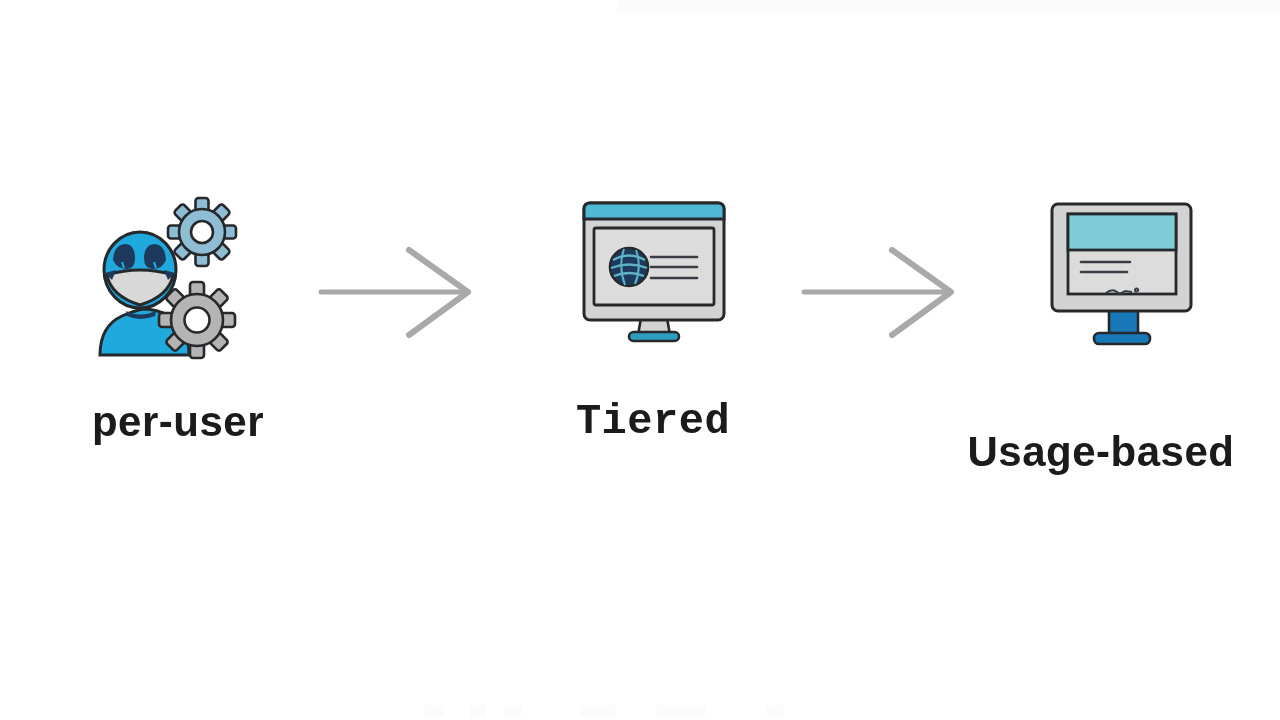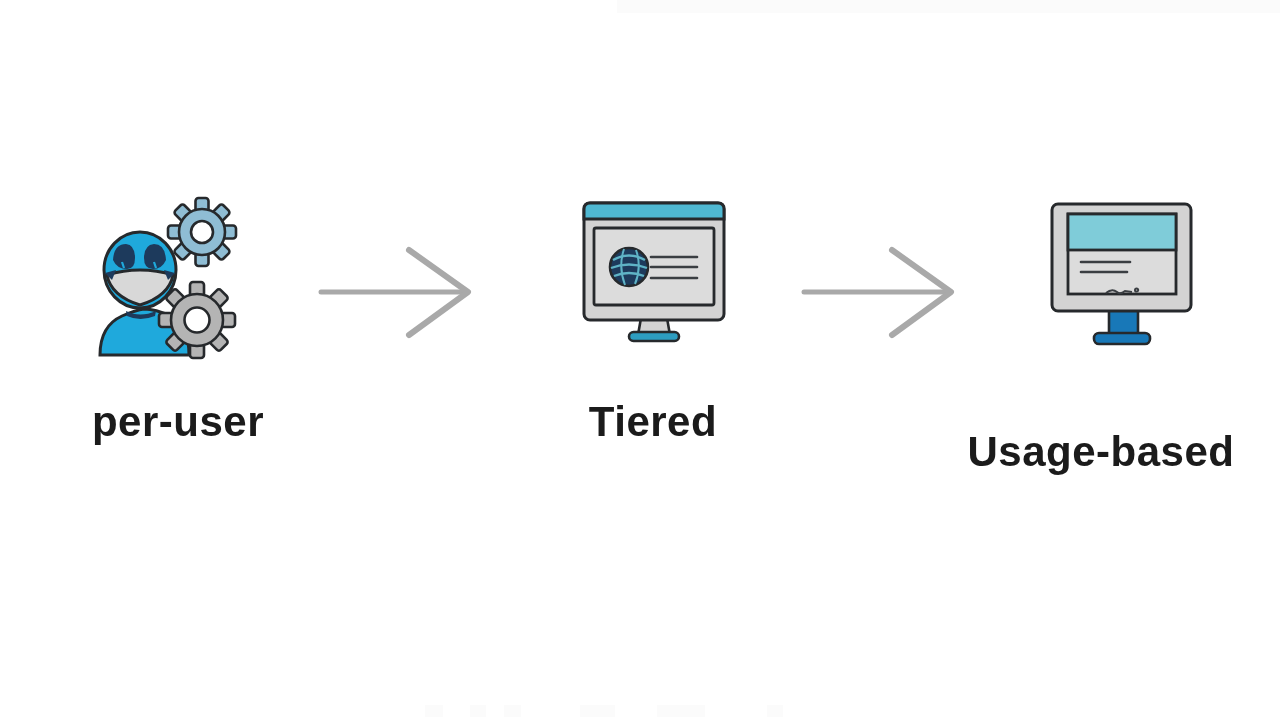--- a/index.html
+++ b/index.html
@@ -120,21 +120,21 @@
         <path d="M 44 51 Q 38 69 45 87" style="fill:none; stroke:var(--globe-teal); stroke-width:2;"></path>
         <path d="M 56 52 Q 62 69 55 86" style="fill:none; stroke:var(--globe-teal); stroke-width:2;"></path>
       </g>
 
       <g style="stroke:var(--line-dark); stroke-width:2.6; stroke-linecap:round;">
         <line x1="71" y1="59" x2="117" y2="59"></line>
         <line x1="71" y1="69" x2="117" y2="69"></line>
         <line x1="71" y1="80" x2="117" y2="80"></line>
       </g>
     </svg>
-    <div class="step-label" style="left:501px; top:398px; width:280px;">Tiered</div>
+    <div class="step-label" style="left:501px; top:398px; width:280px;font-family:Liberation Mono, monospace;">Tiered</div>
 
     <svg class="abs" style="left:786px; top:242px;" width="160" height="100" viewBox="0 0 160 100">
       <line x1="6" y1="50" x2="150" y2="50" style="stroke:var(--arrow-gray); stroke-width:5; stroke-linecap:round;"></line>
       <polyline points="94,8 153,50 94,93" style="fill:none; stroke:var(--arrow-gray); stroke-width:6; stroke-linecap:round; stroke-linejoin:round;"></polyline>
     </svg>
 
     <svg class="abs" style="left:1036px; top:200px;" width="148" height="148" viewBox="0 0 148 148">
 
       <rect x="61" y="109" width="29" height="28" style="fill:var(--stand-blue); stroke:var(--outline); stroke-width:2.6;"></rect>
       <rect x="46" y="133" width="56" height="11" rx="5" style="fill:var(--stand-blue); stroke:var(--outline); stroke-width:2.6;"></rect>

